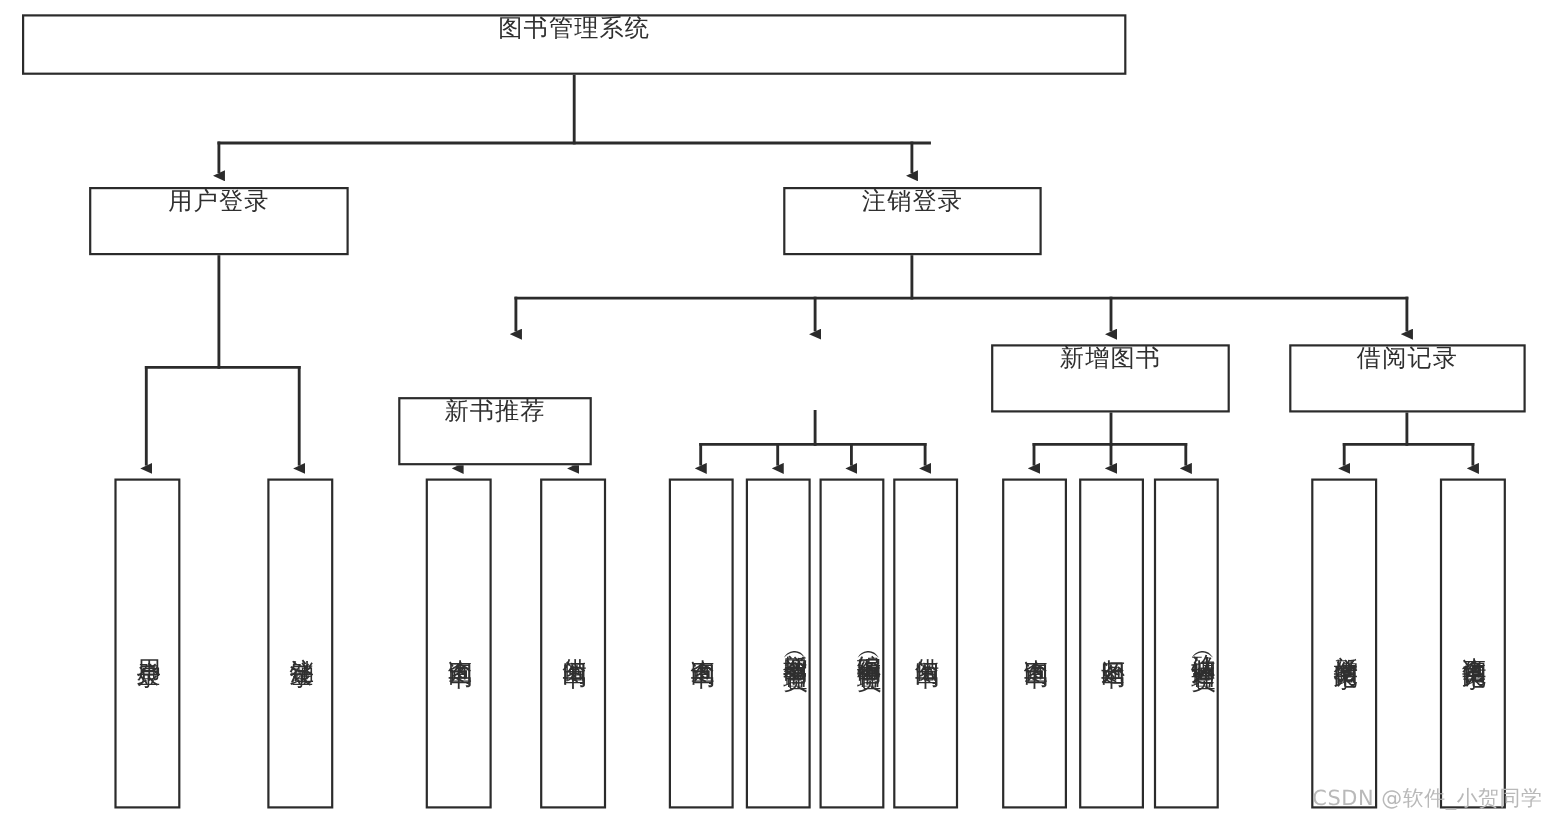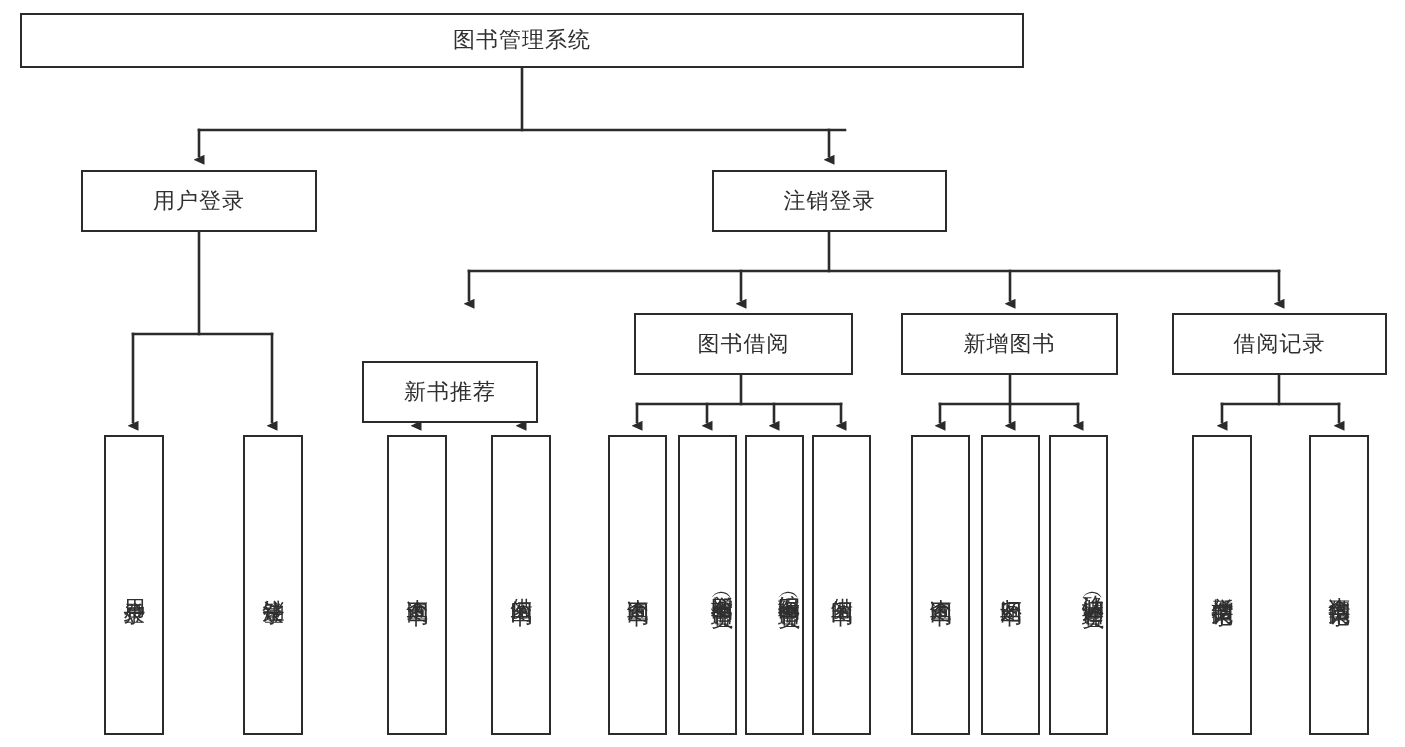--- a/index.html
+++ b/index.html
@@ -25,21 +25,21 @@
     width: 1405px;
     height: 747px;
     pointer-events: none;
   }
   .node {
     position: absolute;
     box-sizing: border-box;
     border: 2px solid #2b2b2b;
     background: #ffffff;
     display: flex;
-    align-items: center;
+    align-items: flex-start;
     justify-content: center;
     color: #2f2f2f;
   }
   .node.horiz {
     font-size: 22px;
     letter-spacing: 1px;
     line-height: 1.1;
   }
   .node.vert {
     writing-mode: vertical-rl;
@@ -131,23 +131,20 @@
   <div class="node horiz" style="left:81px; top:170px; width:236px; height:62px;">
     <span>用户登录</span>
   </div>
   <div class="node horiz" style="left:712px; top:170px; width:235px; height:62px;">
     <span>注销登录</span>
   </div>
 
   <div class="node horiz" style="left:362px; top:313px; width:176px; height:62px;margin-top:48px;">
     <span>新书推荐</span>
   </div>
-  <div class="node horiz" style="left:634px; top:313px; width:219px; height:62px;">
-    <span>图书借阅</span>
-  </div>
   <div class="node horiz" style="left:901px; top:313px; width:217px; height:62px;">
     <span>新增图书</span>
   </div>
   <div class="node horiz" style="left:1172px; top:313px; width:215px; height:62px;">
     <span>借阅记录</span>
   </div>
 
   <div class="node vert mid" style="left:104px; top:435px; width:60px; height:300px;">
     <span>用户登录</span>
   </div>
@@ -185,14 +182,15 @@
     <span>确认归还（管理员）</span>
   </div>
 
   <div class="node vert mid" style="left:1192px; top:435px; width:60px; height:300px;">
     <span>新增借阅记录</span>
   </div>
   <div class="node vert mid" style="left:1309px; top:435px; width:60px; height:300px;">
     <span>查询借阅记录</span>
   </div>
 
+  <div class="watermark" style="left:1193px; top:713px;">CSDN @软件_小贺同学</div>
 
 </div>
 
 </body></html>

